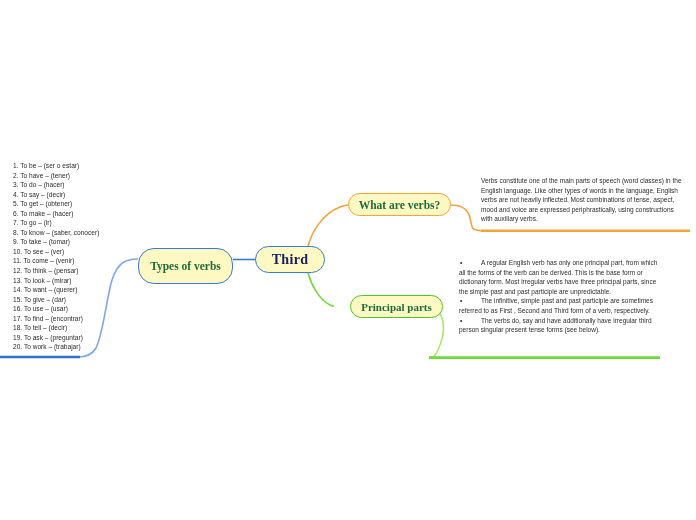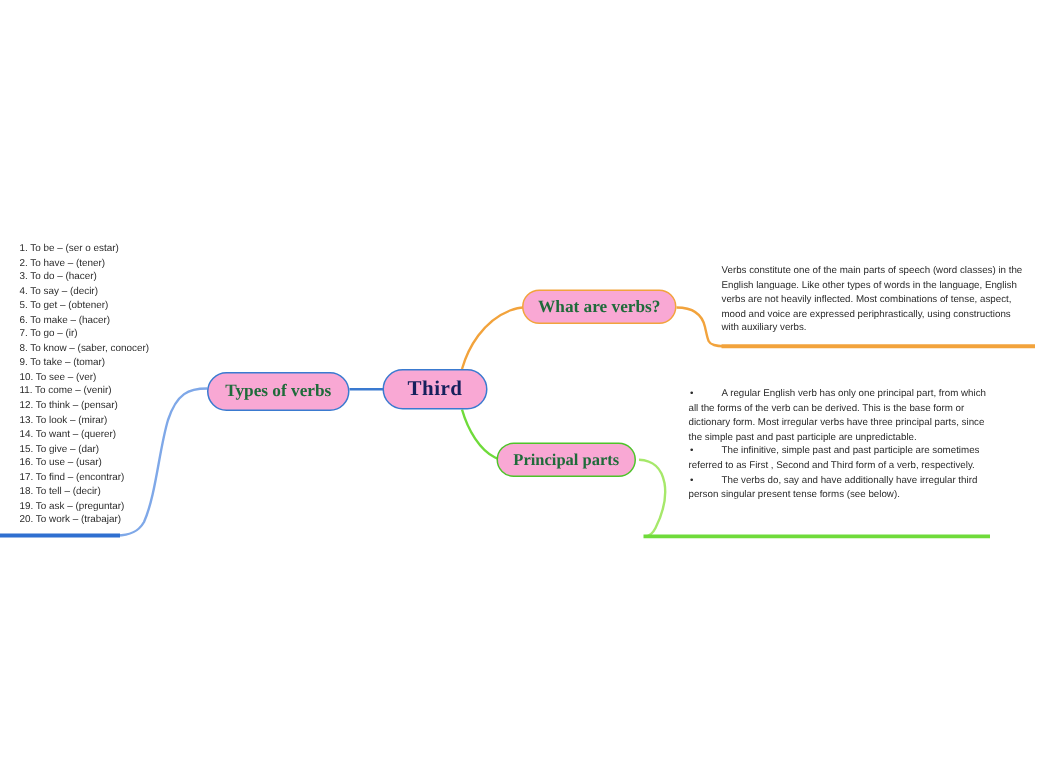--- a/index.html
+++ b/index.html
@@ -29,56 +29,56 @@
     pointer-events: none;
   }
 
   
   .node {
     position: absolute;
     display: flex;
     align-items: center;
     justify-content: center;
     box-sizing: border-box;
-    background: #f9a8d4;
+    background: #fef9c3;
     border-radius: 16px;
     font-family: "Liberation Serif", serif;
     font-weight: bold;
     white-space: nowrap;
   }
   .node-central {
     left: 255px;
     top: 246px;
     width: 70px;
     height: 27px;
     border: 1.6px solid #3a7ad0;
     color: #16205c;
     font-size: 14px;
     letter-spacing: .3px;
   }
   .node-types {
     left: 138px;
     top: 248px;
     width: 95px;
-    height: 26px;
+    height: 36px;
     border: 1.5px solid #3a7ad0;
     color: #1f6b3a;
     font-size: 11.5px;
   }
   .node-what {
     left: 348px;
     top: 193px;
     width: 103px;
     height: 23px;
     border: 1.5px solid #f2a33c;
     color: #1f6b3a;
     font-size: 11.5px;
   }
   .node-principal {
-    left: 331px;
+    left: 350px;
     top: 295px;
     width: 93px;
     height: 23px;
     border: 1.5px solid #4ec42a;
     color: #1f6b3a;
     font-size: 11px;
   }
 
   
   .verb-list {

